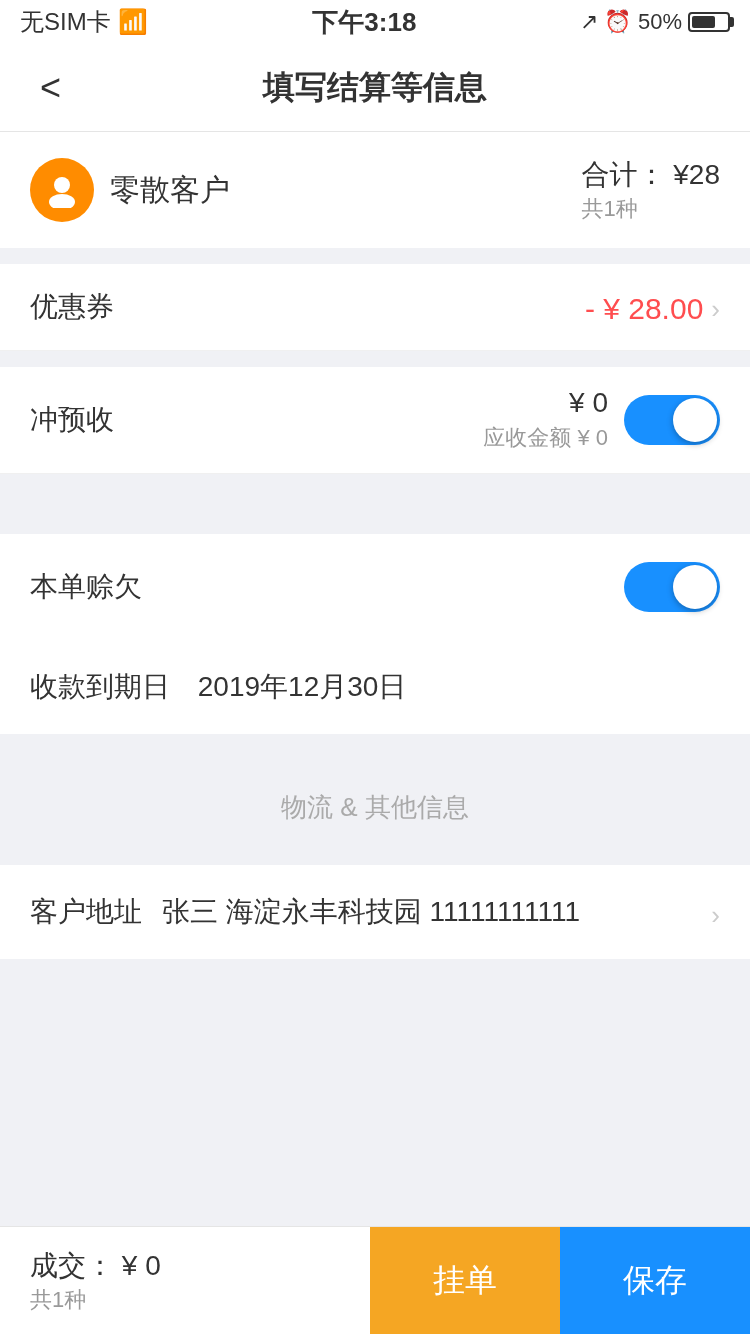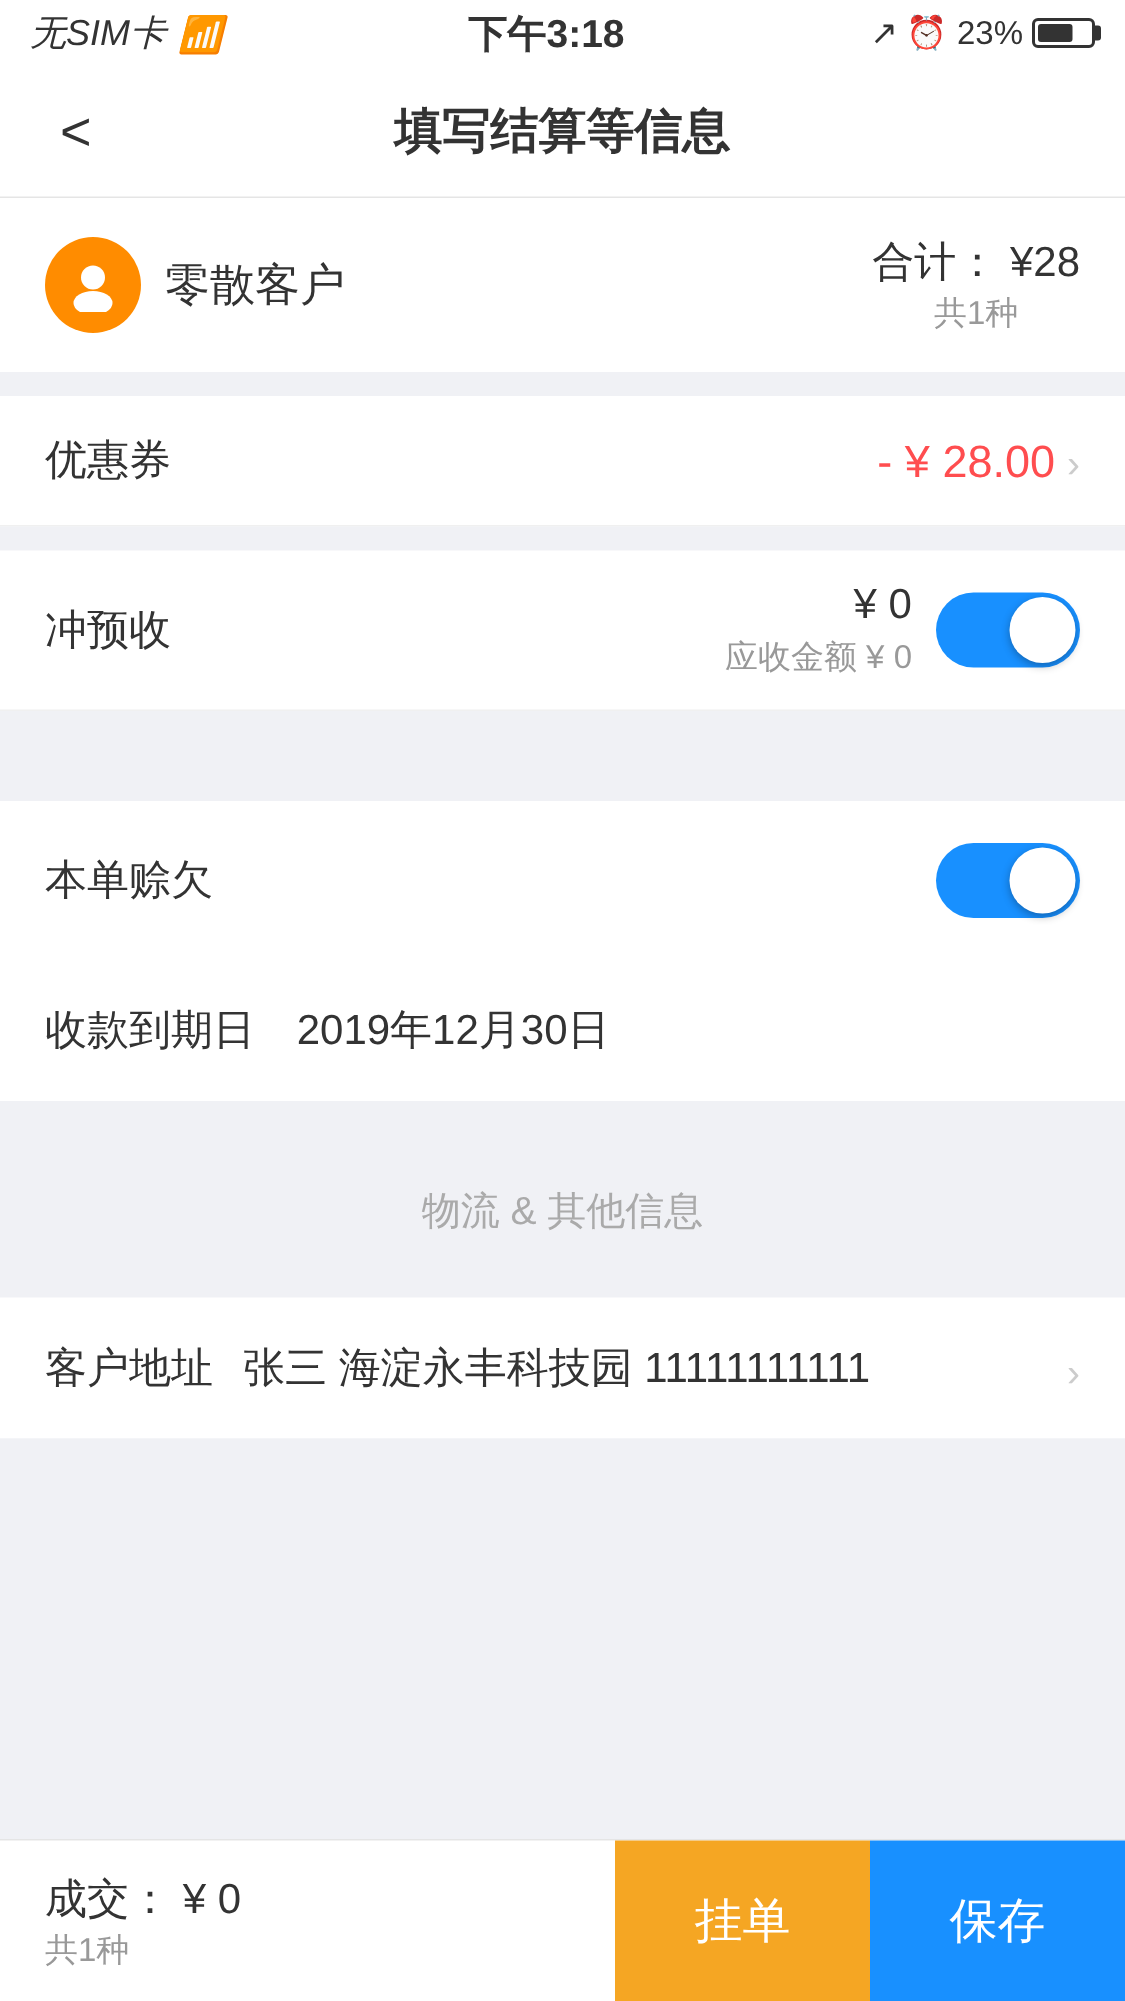--- a/index.html
+++ b/index.html
@@ -18,21 +18,21 @@
     .status-bar {
       height: 44px;
       background: #fff;
       display: flex;
       align-items: center;
       justify-content: space-between;
       padding: 0 20px;
       font-size: 24px;
       font-weight: 500;
     }
-    .status-left { display: flex; align-items: flex-end; gap: 8px; font-style: italic; }
+    .status-left { display: flex; align-items: center; gap: 8px; }
     .status-center { font-size: 26px; font-weight: 600; }
     .status-right { display: flex; align-items: center; gap: 6px; font-size: 22px; }
     .battery {
       width: 42px; height: 20px; border: 2px solid #333; border-radius: 4px;
       position: relative; display: inline-flex; align-items: center; padding: 2px;
     }
     .battery::after {
       content: ''; position: absolute; right: -6px; top: 50%; transform: translateY(-50%);
       width: 4px; height: 10px; background: #333; border-radius: 0 2px 2px 0;
     }
@@ -88,21 +88,21 @@
       border-radius: 50%;
       display: flex; align-items: center; justify-content: center;
       color: #fff; font-size: 28px;
     }
     .customer-name {
       font-size: 30px;
       font-weight: 500;
       color: #333;
     }
     .customer-right {
-      text-align: center;
+      text-align: left;
     }
     .total-count {
       font-size: 22px;
       color: #999;
     }
 
     
     .coupon-row {
       background: #fff;
       padding: 24px 30px;
@@ -301,21 +301,21 @@
     .bottom-deal {
       font-size: 28px;
       color: #333;
     }
     .bottom-count {
       font-size: 22px;
       color: #999;
     }
     .bottom-btn {
       height: 100%;
-      width: 170px;
+      width: 190px;
       display: flex;
       align-items: center;
       justify-content: center;
       font-size: 32px;
       font-weight: 500;
       color: #fff;
       cursor: pointer;
     }
     .btn-hold { background: #f5a623; }
     .btn-save { background: #1890ff; }
@@ -325,21 +325,21 @@
 
 <div class="status-bar">
   <div class="status-left">
     <span>无SIM卡</span>
     <span>📶</span>
   </div>
   <div class="status-center">下午3:18</div>
   <div class="status-right">
     <span>↗</span>
     <span>⏰</span>
-    <span>23%</span>
+    <span>50%</span>
     <div class="battery">
       <div class="battery-fill"></div>
     </div>
   </div>
 </div>
 
 <div class="nav-bar">
   <span class="nav-back">&lt;</span>
   <span class="nav-title">填写结算等信息</span>
 </div>

